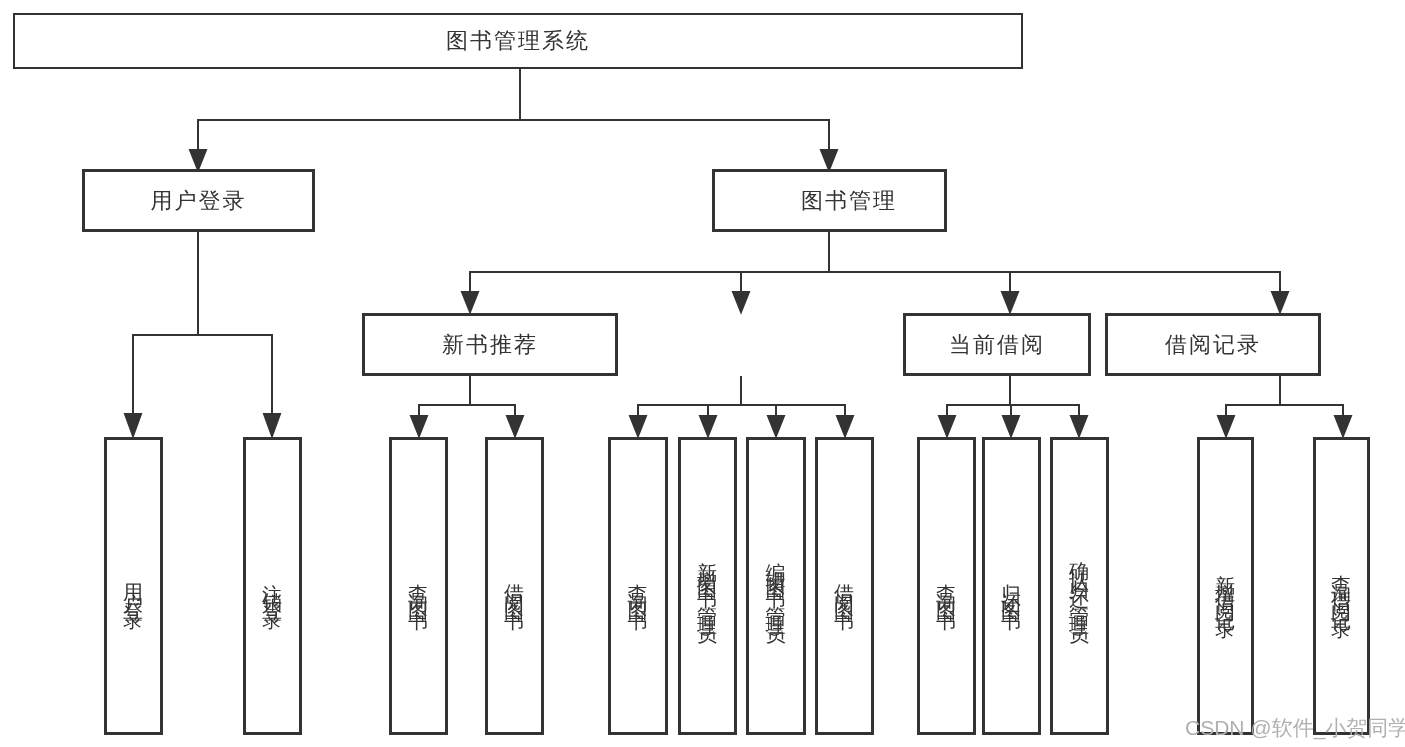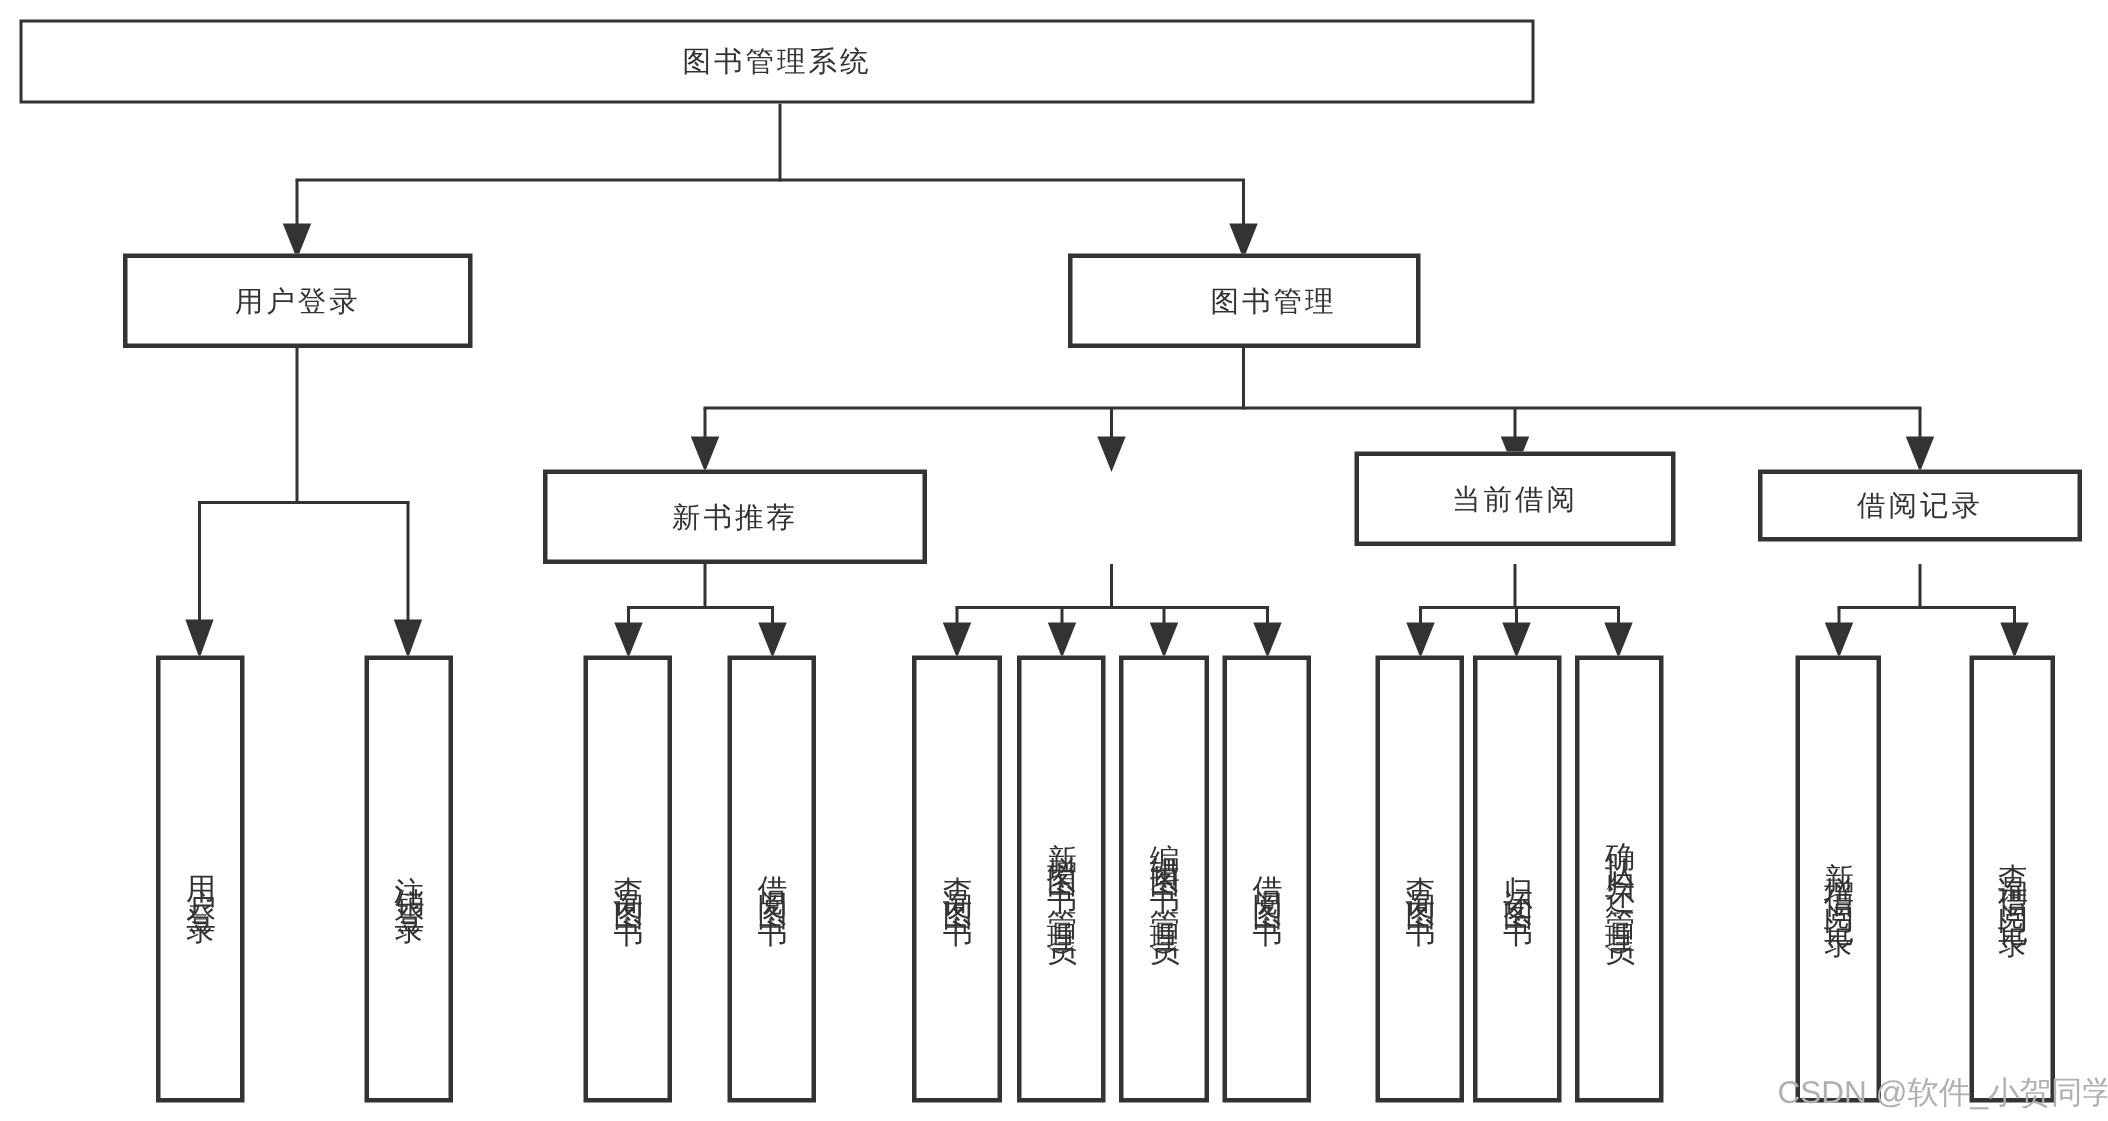--- a/index.html
+++ b/index.html
@@ -26,21 +26,21 @@
     position: absolute;
     background: #ffffff;
     border: 3px solid var(--border, #333333);
     box-sizing: border-box;
     display: flex;
     align-items: center;
     justify-content: center;
   }
   .root-box { border-width: 2px; }
   .hlabel {
-    font-size: 19px;
+    font-size: 22px;
     letter-spacing: 2px;
     white-space: nowrap;
   }
   .leaf { top: 437px; width: 59px; height: 298px; }
   .vlabel {
     writing-mode: vertical-lr;
     text-orientation: mixed;
     font-size: 20px;
     letter-spacing: 9px;
     line-height: 1.1;
@@ -137,24 +137,24 @@
   <div class="box" style="left:82px; top:169px; width:233px; height:63px;">
     <span class="hlabel">用户登录</span>
   </div>
   <div class="box" style="left:712px; top:169px; width:235px; height:63px;padding-left:39px;">
     <span class="hlabel">图书管理</span>
   </div>
 
   <div class="box" style="left:362px; top:313px; width:256px; height:63px;">
     <span class="hlabel">新书推荐</span>
   </div>
-  <div class="box" style="left:903px; top:301px; width:214px; height:63px;">
+  <div class="box" style="left:903px; top:313px; width:188px; height:63px;">
     <span class="hlabel">当前借阅</span>
   </div>
-  <div class="box" style="left:1172px; top:313px; width:216px; height:48px;">
+  <div class="box" style="left:1105px; top:313px; width:216px; height:63px;">
     <span class="hlabel">借阅记录</span>
   </div>
 
   <div class="box leaf" style="left:104px;">
     <span class="vlabel">用户登录</span>
   </div>
   <div class="box leaf" style="left:243px;">
     <span class="vlabel">注销登录</span>
   </div>
 

